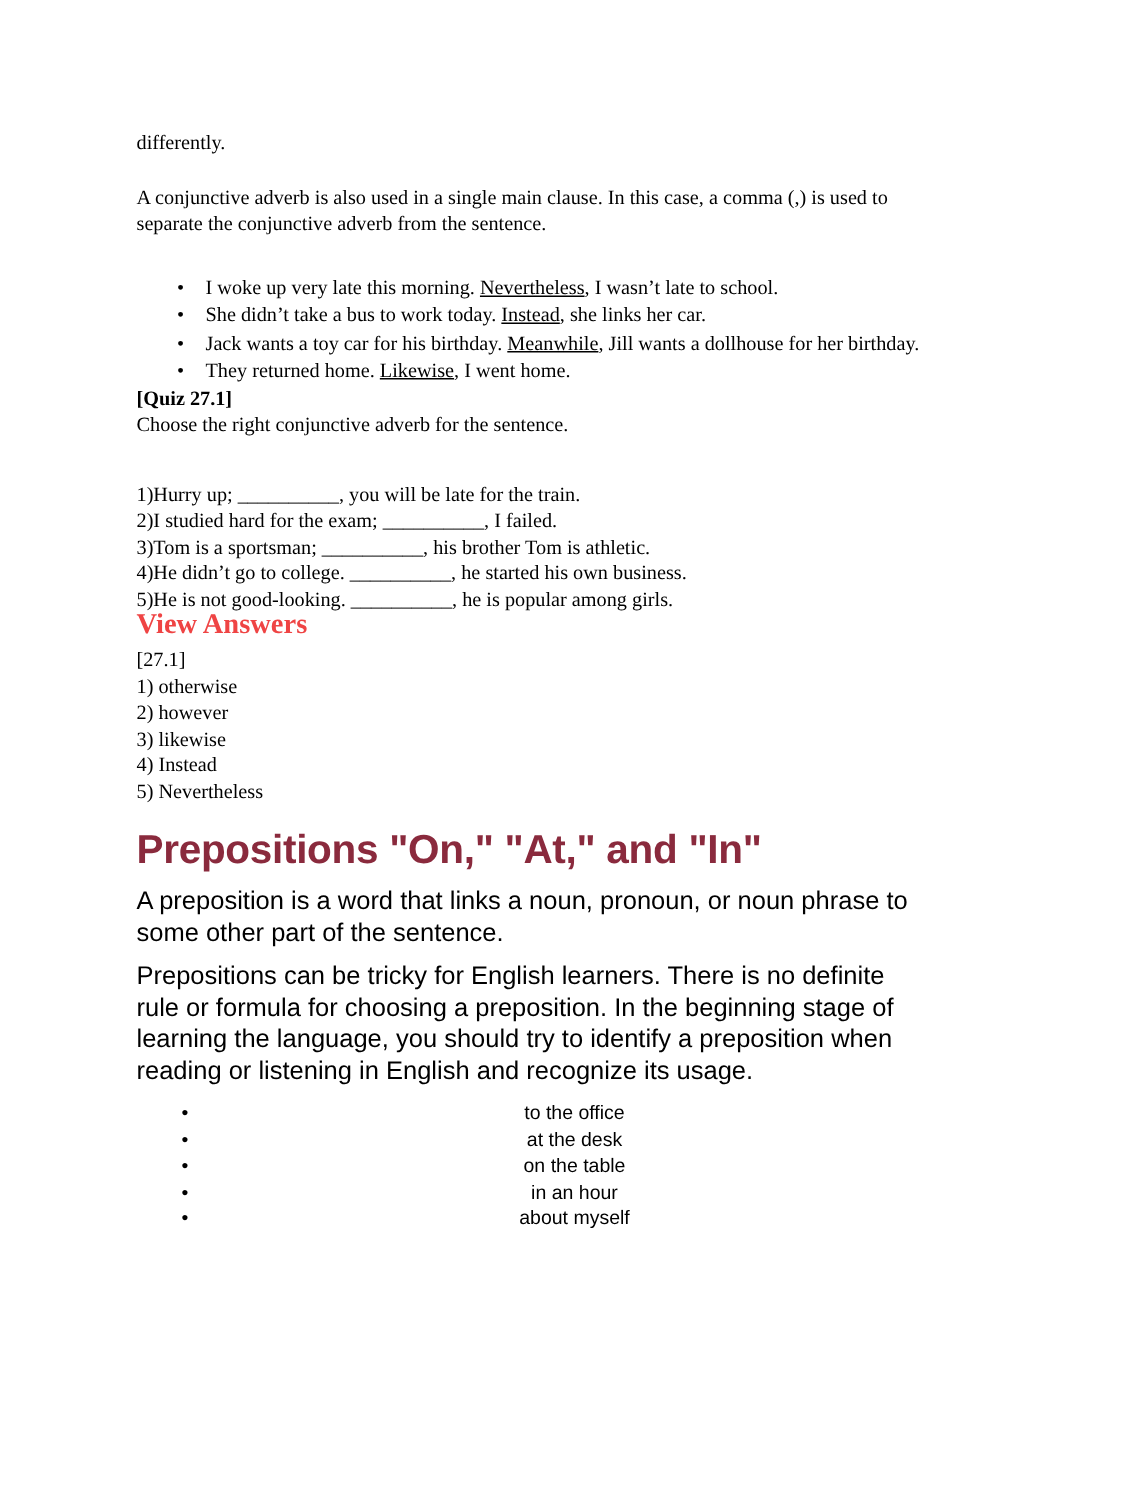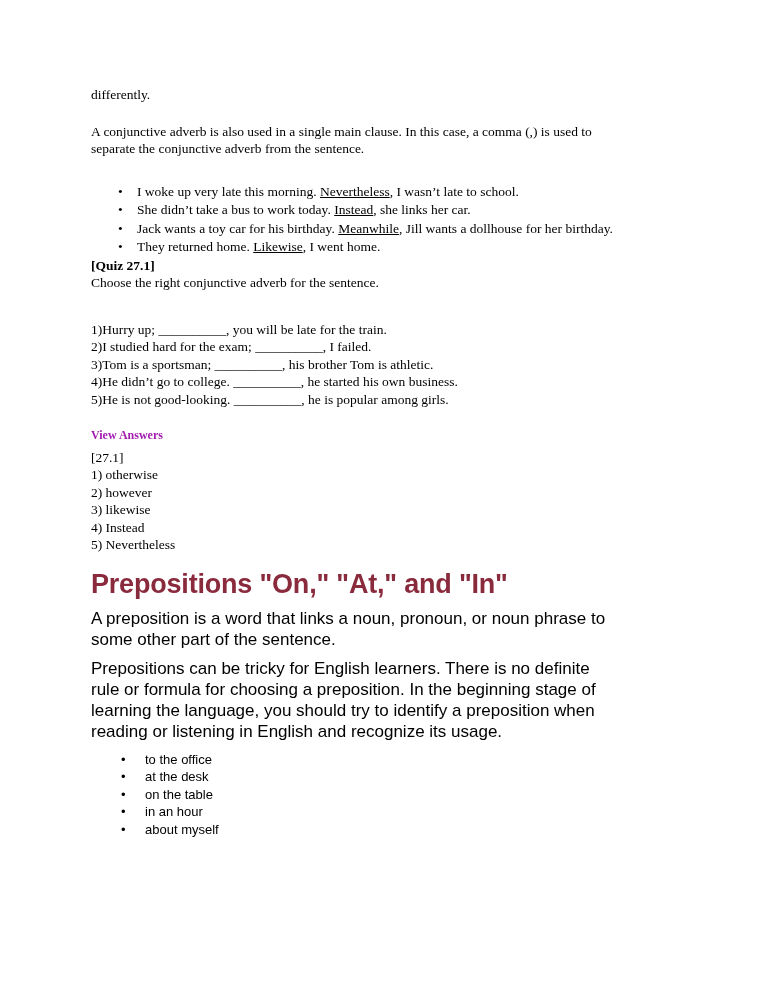--- a/index.html
+++ b/index.html
@@ -27,37 +27,37 @@
     content: "•"; position: absolute; left: 27px; top: 0; font-size: 13.5px;
   }
   .u { text-decoration: underline; }
 
   .quiz-title { font-weight: bold; }
   .quiz-instruction { }
   .quiz-items { margin-top: 29px; }
   .quiz-items div { line-height: 17.5px; }
 
   .view-answers {
-    display: inline-block; margin-top: 19px;
-    color: #a21caf; font-weight: bold; text-decoration: none;
-    font-size: 12px; line-height: 17.5px; cursor: pointer;
+    display: inline-block; 
+    color: #ef4444; font-weight: bold; text-decoration: none;
+    font-size: 19px; line-height: 17.5px; cursor: pointer;
   }
   .answers { margin-top: 4px; }
   .answers div { line-height: 17.5px; }
 
   h1.section-heading {
     margin: 14px 0 0 0;
     font-family: "Liberation Sans", sans-serif;
     font-size: 27px; line-height: 32px; font-weight: bold;
     color: #8a2a3d; letter-spacing: -0.2px;
   }
   .prep-para1 { margin-top: 8px; max-width: 640px; }
   .prep-para2 { margin-top: 8px; max-width: 612px; }
 
-  ul.prep-list { list-style: none; margin: 9px 0 0 0; padding: 0; }
+  ul.prep-list { list-style: none; margin: 9px 0 0 0; padding: 0; text-align: center; }
   ul.prep-list li {
     position: relative; padding-left: 54px; line-height: 17.5px;
     font-family: "Liberation Sans", sans-serif; font-size: 13px;
   }
   ul.prep-list li::before {
     content: "•"; position: absolute; left: 30px; top: 0; font-size: 13px;
   }
 </style>
 </head>
 <body>

